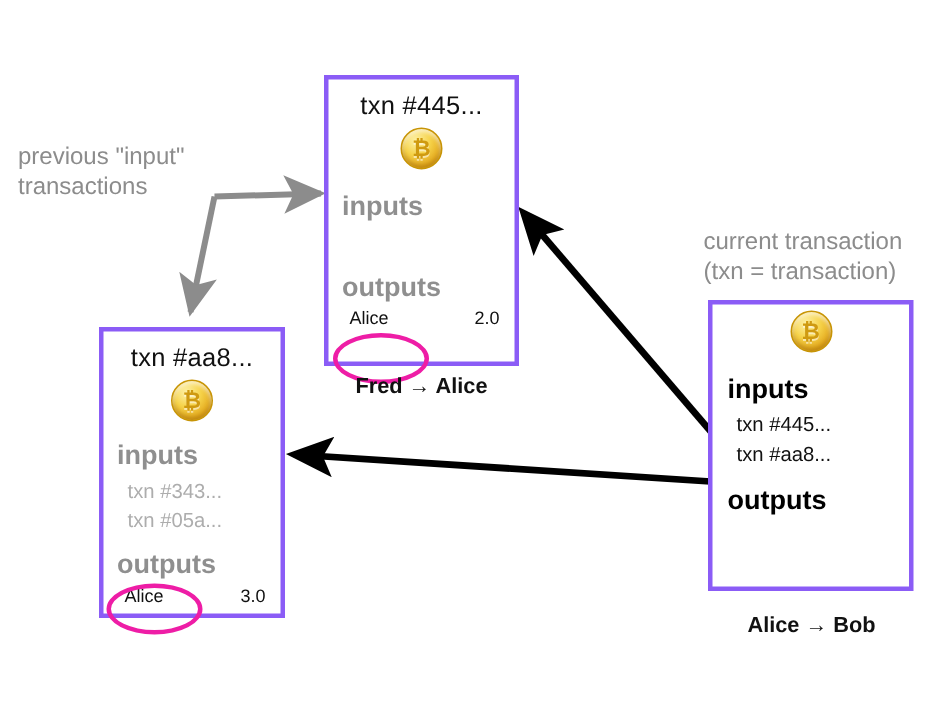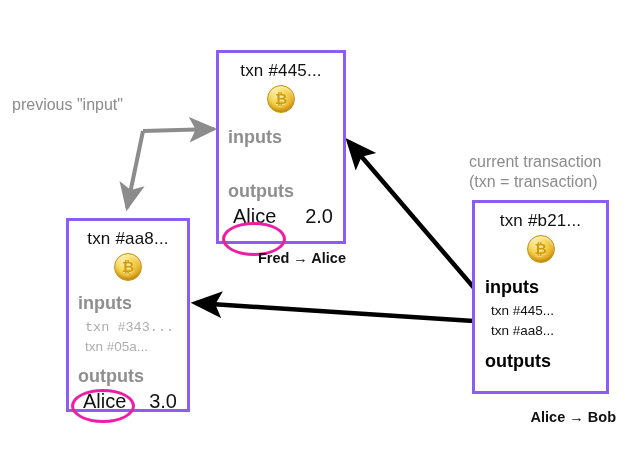--- a/index.html
+++ b/index.html
@@ -68,39 +68,39 @@
 
   .ref {
     font-size: 13.5px;
   }
   .ref.past { color: #adadad; }
   .ref.current { color: #111111; }
 
   .out-row {
     display: flex;
     align-items: baseline;
-    font-size: 20px;
+    font-size: 12px;
     color: #111;
   }
   .out-name { }
   .out-amt { margin-left: auto; }
 
   
   .ellipse {
     position: absolute;
     border: 3px solid #ee1da6;
     border-radius: 50%;
     box-sizing: border-box;
     background: transparent;
   }
 
   
   .caption {
     position: absolute;
-    text-align: right;
+    text-align: center;
     font-size: 14.5px;
     font-weight: bold;
     color: #111;
     white-space: nowrap;
   }
 
   
   .note-gray {
     position: absolute;
     color: #8c8c8c;
@@ -137,20 +137,21 @@
       <path d="M143,131 L127,208" stroke="#8c8c8c" stroke-width="4" fill="none" stroke-linecap="butt" marker-end="url(#grayhead)"></path>
     </g>
 
     <path d="M487,303 L349,142" stroke="#000000" stroke-width="4.5" fill="none" marker-end="url(#blackhead)"></path>
 
     <path d="M489,322 L196,303" stroke="#000000" stroke-width="4.5" fill="none" marker-end="url(#blackhead)"></path>
   </svg>
 
   <div class="note-gray" style="left:12px; top:95px;">
     <div>previous "input"</div>
+    <div>transactions</div>
   </div>
 
   <div class="note-gray" style="left:469px; top:152px; text-align:left; width:150px;">
     <div>current transaction</div>
     <div class="small">(txn = transaction)</div>
   </div>
 
   <div class="txn-box" style="left:216px; top:50px; width:130px; height:194px;">
     <div class="txn-title" style="margin-top:8px;">txn #445...</div>
     <div class="coin-wrap" style="margin-top:4px;">
@@ -169,32 +170,31 @@
   <div class="caption" style="left:216px; top:250px; width:130px;">Fred → Alice</div>
 
   <div class="txn-box" style="left:66px; top:218px; width:124px; height:194px;">
     <div class="txn-title" style="margin-top:8px;">txn #aa8...</div>
     <div class="coin-wrap" style="margin-top:4px;">
       <div class="coin">
         <span class="coin-glyph">₿</span>
       </div>
     </div>
     <div class="sec-label past" style="margin:12px 0 0 9px;">inputs</div>
-    <div class="ref past" style="margin:6px 0 0 16px;font-family:Liberation Mono, monospace;">txn #343...</div>
+    <div class="ref past" style="margin:6px 0 0 16px;">txn #343...</div>
     <div class="ref past" style="margin:4px 0 0 16px;">txn #05a...</div>
     <div class="sec-label past" style="margin:12px 0 0 9px;">outputs</div>
     <div class="out-row" style="margin:3px 10px 0 14px;">
       <span class="out-name">Alice</span>
       <span class="out-amt">3.0</span>
     </div>
   </div>
   <div class="ellipse" style="left:71px; top:389px; width:64px; height:34px;"></div>
 
   <div class="txn-box" style="left:472px; top:200px; width:137px; height:194px;">
-    <div class="txn-title" style="margin-top:8px;">txn #b21...</div>
     <div class="coin-wrap" style="margin-top:4px;">
       <div class="coin">
         <span class="coin-glyph">₿</span>
       </div>
     </div>
     <div class="sec-label current" style="margin:14px 0 0 10px;">inputs</div>
     <div class="ref current" style="margin:5px 0 0 16px;">txn #445...</div>
     <div class="ref current" style="margin:5px 0 0 16px;">txn #aa8...</div>
     <div class="sec-label current" style="margin:13px 0 0 10px;">outputs</div>
   </div>

